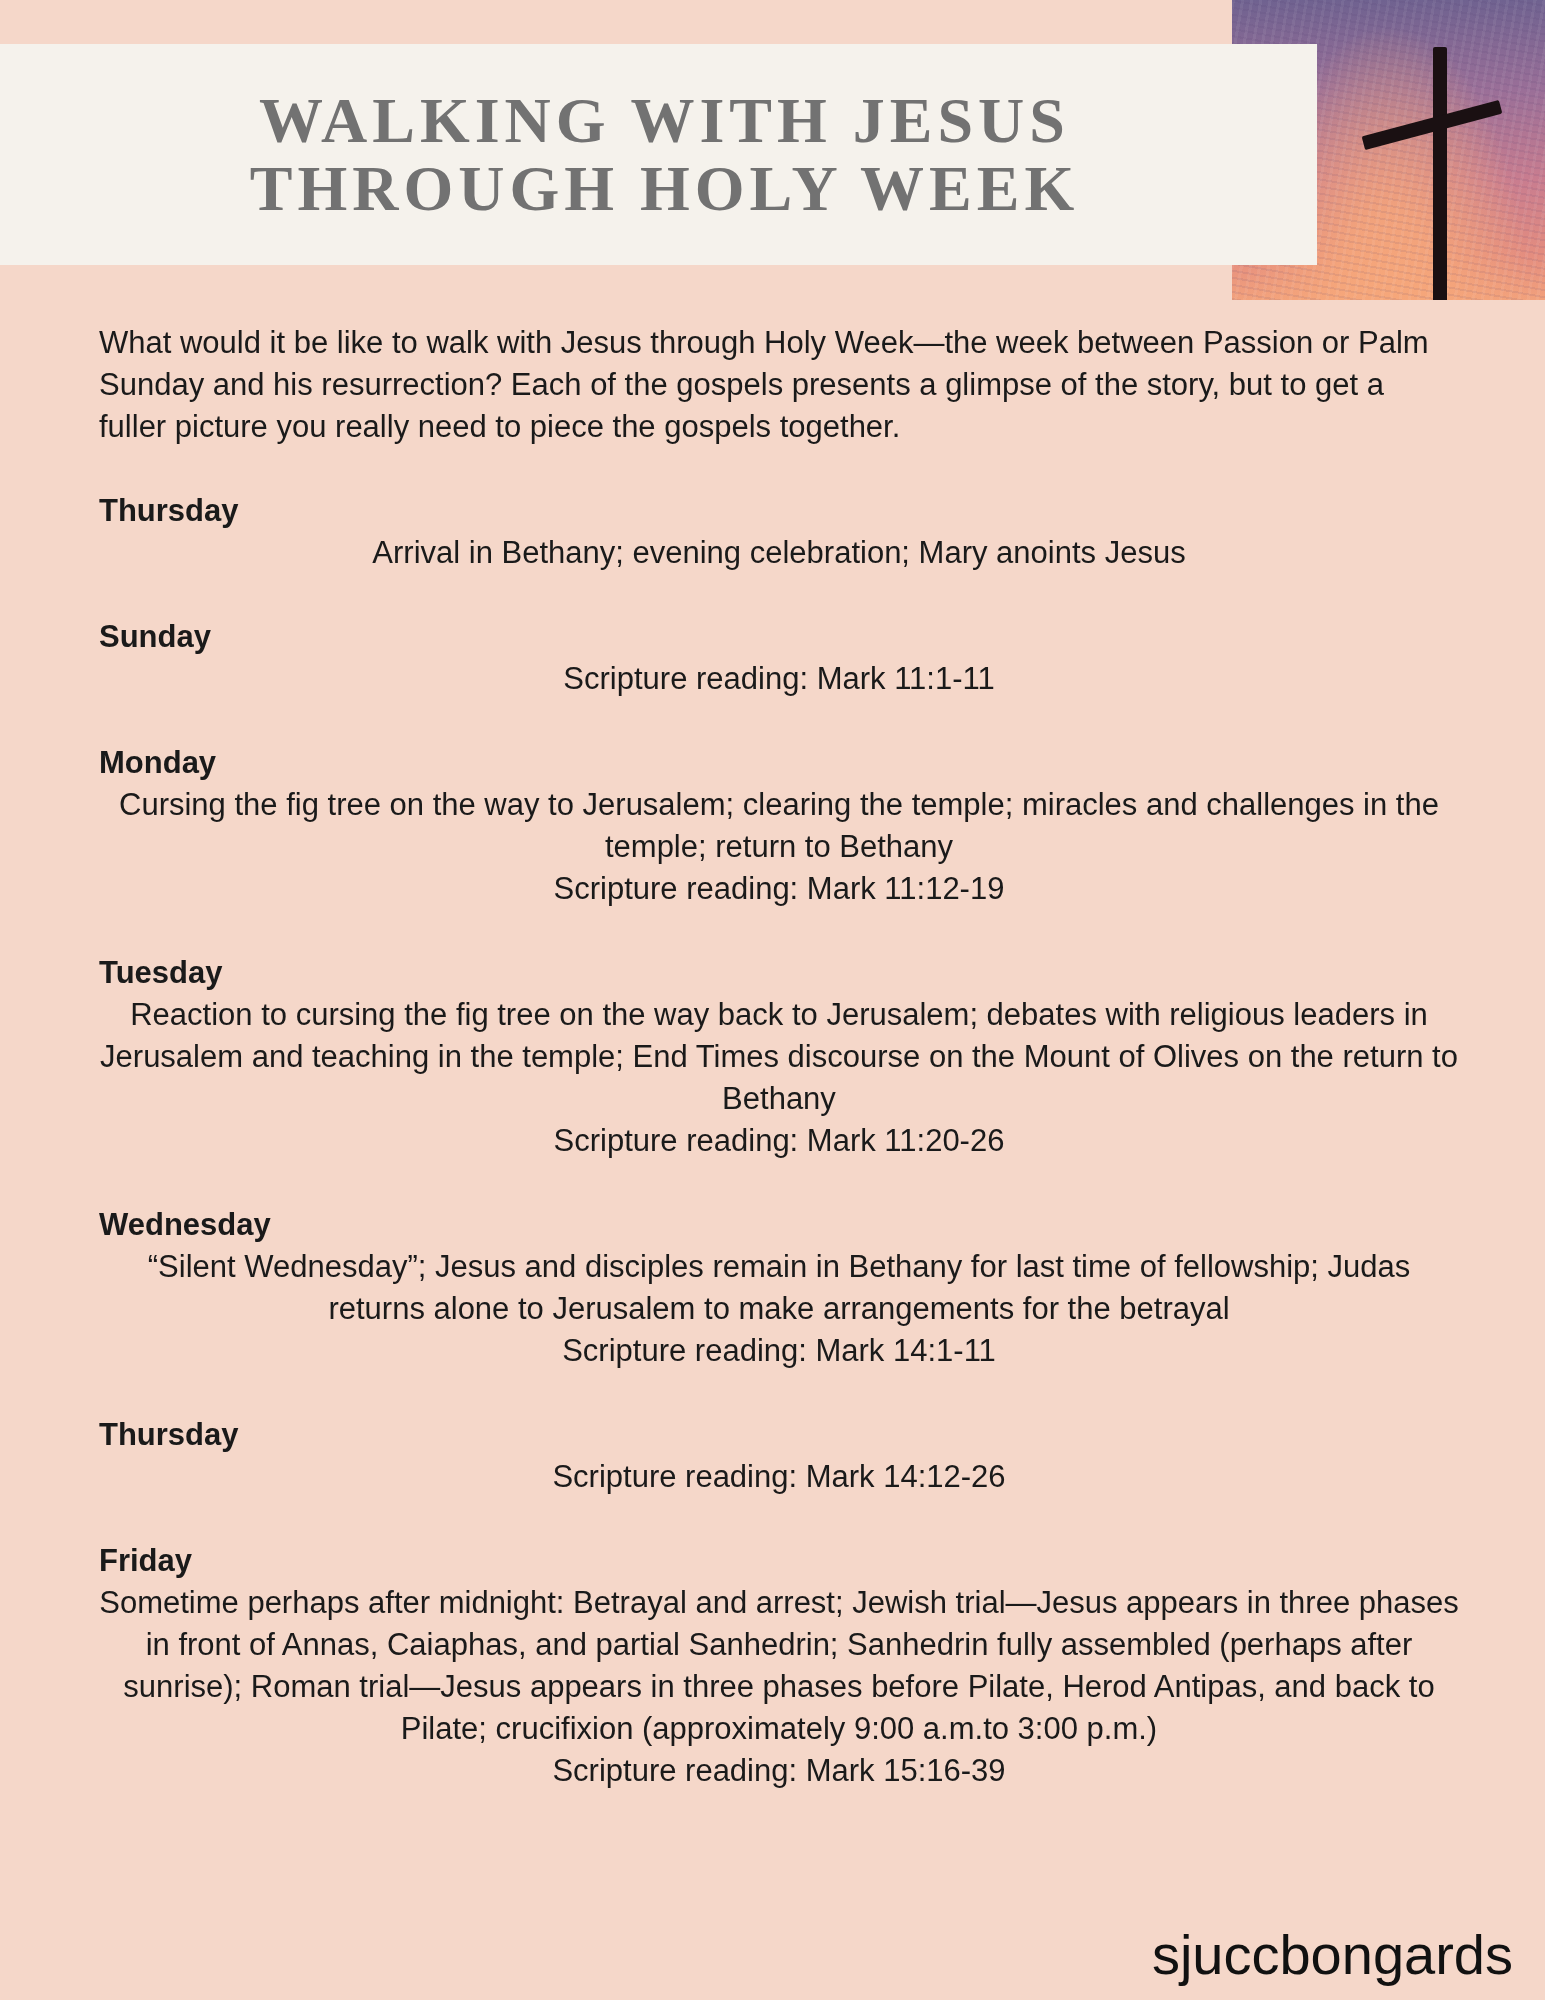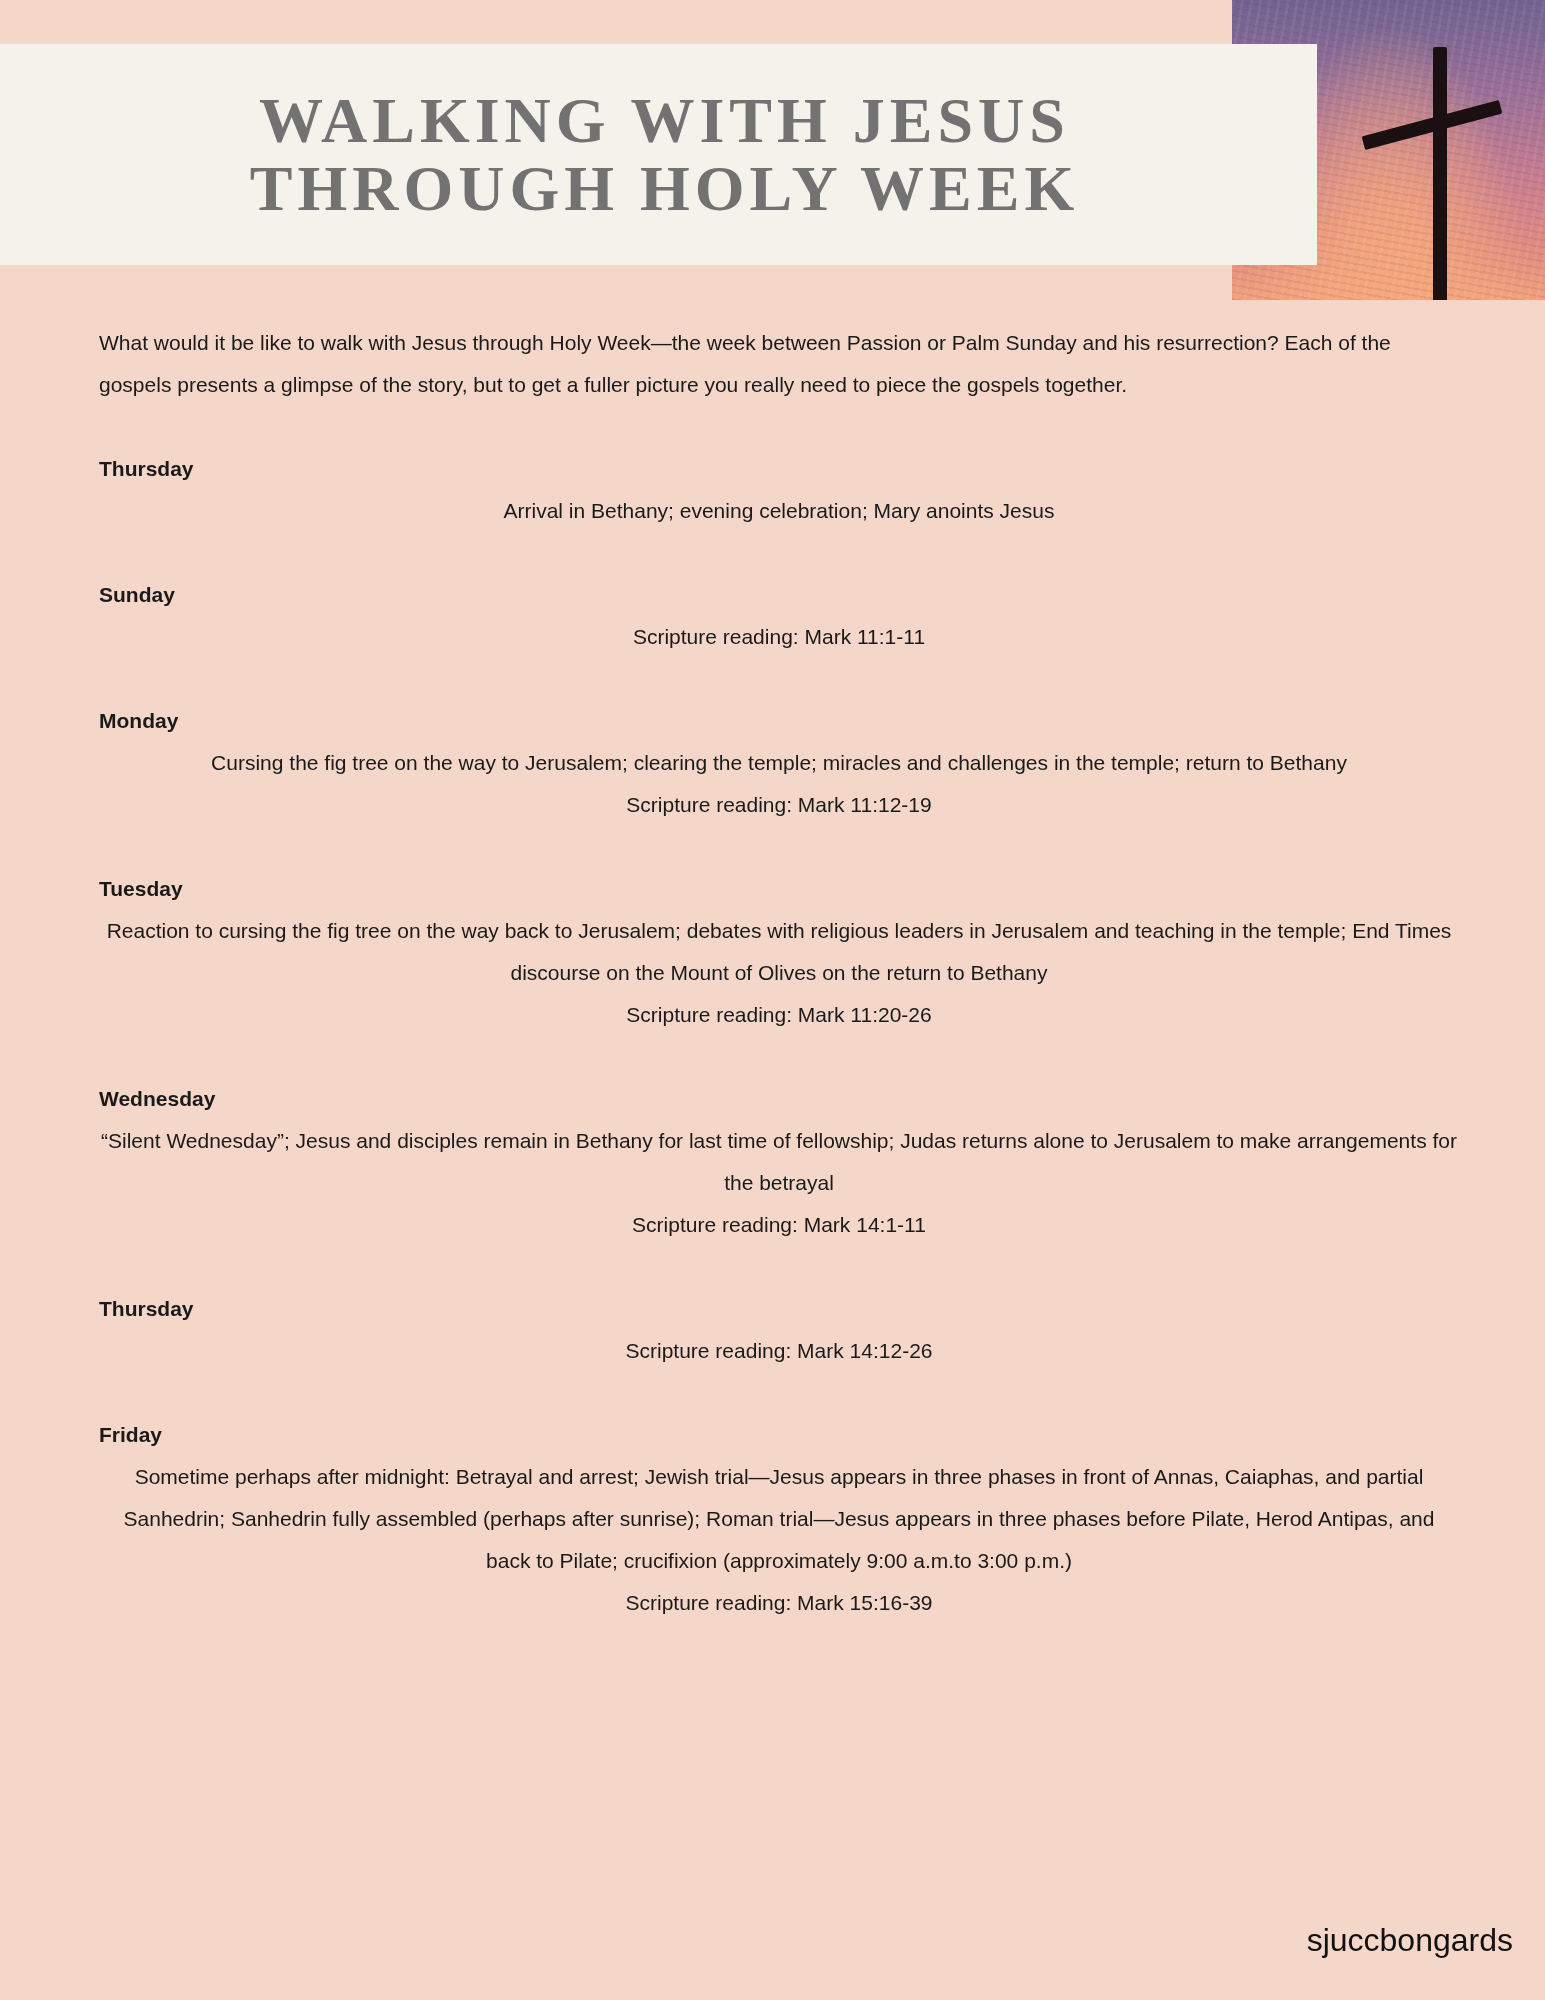--- a/index.html
+++ b/index.html
@@ -41,30 +41,30 @@
     font-family: "Liberation Serif", "DejaVu Serif", serif;
     font-weight: bold;
     font-size: 64px;
     letter-spacing: 5px;
     color: #727272;
     line-height: 68px;
     text-align: center;
   }
   .content {
     position: absolute; left: 99px; top: 322px; width: 1360px;
-    font-size: 21px; line-height: 42px;
+    font-size: 31px; line-height: 42px;
     color: #1a1a1a;
   }
   .intro { margin: 0 0 42px 0; font-weight: 300; }
   .day { margin: 0 0 42px 0; }
   .day-heading { font-weight: bold; display: block; }
   .line { display: block; text-align: center; }
   .signature {
     position: absolute; right: 32px; top: 1922px;
-    font-size: 32px; color: #111;
+    font-size: 56px; color: #111;
   }
 </style>
 </head>
 <body>
 
 <div class="photo">
   <div class="cloud"></div>
 </div>
 <div class="cross-v"></div>
 <div class="cross-h"></div>

